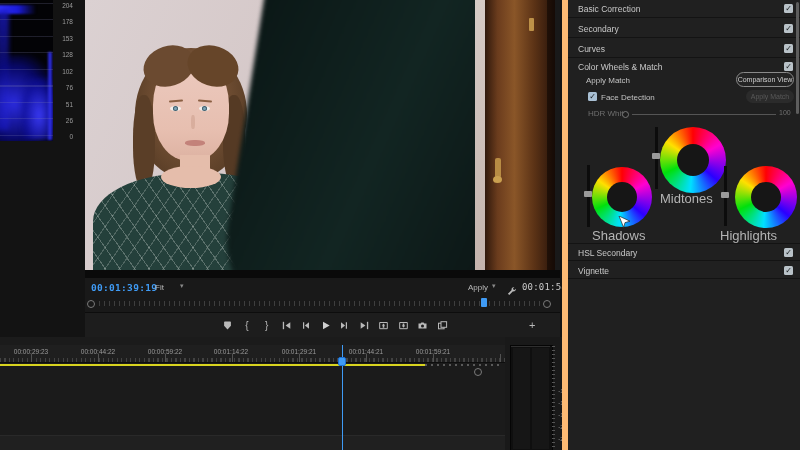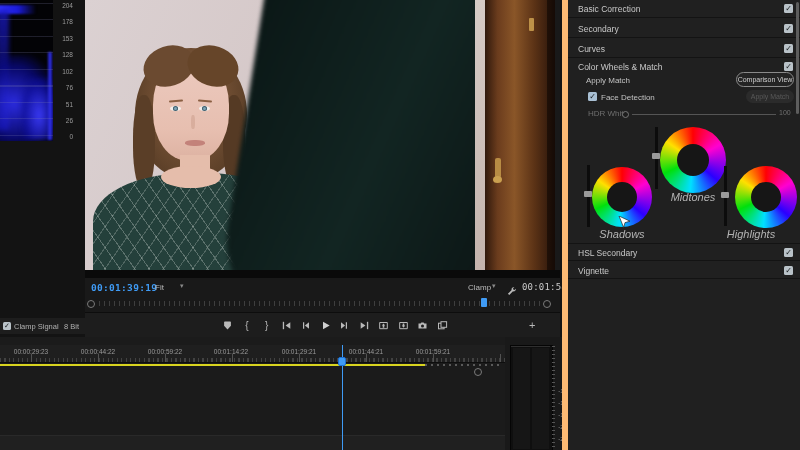--- a/index.html
+++ b/index.html
@@ -133,21 +133,21 @@
   #hdr-label{left:20px;top:109px;}
   #hdr-knob{position:absolute;left:54px;top:111px;width:7px;height:7px;border:1px solid #777;border-radius:50%;background:#1d1d1d;box-sizing:border-box;}
   #hdr-track{position:absolute;left:64px;top:114px;width:144px;height:1px;background:#555;}
   #hdr-value{left:211px;top:109px;font-size:7px;}
 
   .vslider{position:absolute;width:3px;background:#0c0c0c;}
   .vhandle{position:absolute;width:8px;height:6px;background:#9a9a9a;border-radius:1px;}
   .wheel{position:absolute;border-radius:50%;
     background:conic-gradient(#ff0004,#ff00d0 60deg,#2a00ff 130deg,#00e0ff 185deg,#00e00c 245deg,#ffe000 305deg,#ff0004 360deg);}
   .wheel::after{content:"";position:absolute;border-radius:50%;background:#161616;inset:var(--hole);}
-  .wlabel{position:absolute;text-align:center;font-size:11px;color:#b4b4b4;font-style:italic;}
+  .wlabel{position:absolute;text-align:left;font-size:13px;color:#b4b4b4;}
 
   #lum-scroll{position:absolute;left:228px;top:2px;width:3px;height:112px;background:#5d5d5d;border-radius:2px;}
   #cursor{position:absolute;left:50px;top:216px;}
 </style>
 </head>
 <body>
 
 <div id="root">
 
   <div id="scopes" class="abs">
@@ -161,26 +161,20 @@
     </div>
     <span class="scopeLbl" style="top:2px">204</span>
     <span class="scopeLbl" style="top:18px">178</span>
     <span class="scopeLbl" style="top:35px">153</span>
     <span class="scopeLbl" style="top:51px">128</span>
     <span class="scopeLbl" style="top:68px">102</span>
     <span class="scopeLbl" style="top:84px">76</span>
     <span class="scopeLbl" style="top:101px">51</span>
     <span class="scopeLbl" style="top:117px">26</span>
     <span class="scopeLbl" style="top:133px">0</span>
-    <div id="clampRow" class="abs">
-      <span class="cb">✓</span>
-      <span id="clampLabel" class="abs">Clamp Signal</span>
-      <span id="bitDepth" class="abs">8 Bit</span>
-      <span id="bitChev" class="abs">▾</span>
-    </div>
   </div>
 
   <div id="monitor" class="abs">
     <div id="video" class="abs">
       <div id="hair-back" class="v"></div>
       <div id="hair-strand-l" class="v"></div>
       <div id="hair-strand-r" class="v"></div>
       <div id="face" class="v"></div>
       <div id="hair-top-l" class="v"></div>
       <div id="hair-top-r" class="v"></div>
@@ -204,21 +198,21 @@
       <div id="handle" class="v"></div>
       <div id="handle-knob" class="v"></div>
       <div id="vid-shade" class="v"></div>
     </div>
     <div id="vid-bottom" class="abs"></div>
 
     <div id="mon-controls" class="abs">
       <span id="tc-current" class="abs mono">00:01:39:19</span>
       <span id="fit-label" class="abs">Fit</span>
       <span id="fit-chev" class="abs">▾</span>
-      <span id="full-label" class="abs">Clamp</span>
+      <span id="full-label" class="abs">Apply</span>
       <span id="full-chev" class="abs">▾</span>
       <span id="wrench" class="abs">
         <svg width="10" height="10" viewBox="0 0 11 11">
             <path fill="#b9b9b9" d="M9.2 1.4a2.4 2.4 0 0 0-3 3L2.1 8.5l1.5 1.5 4.1-4.1a2.4 2.4 0 0 0 3-3L9 4.6 7.5 3.1z"></path>
           </svg>
       </span>
       <span id="tc-duration" class="abs mono">00:01:58:16</span>
     </div>
 
     <div id="scrubber" class="abs">

